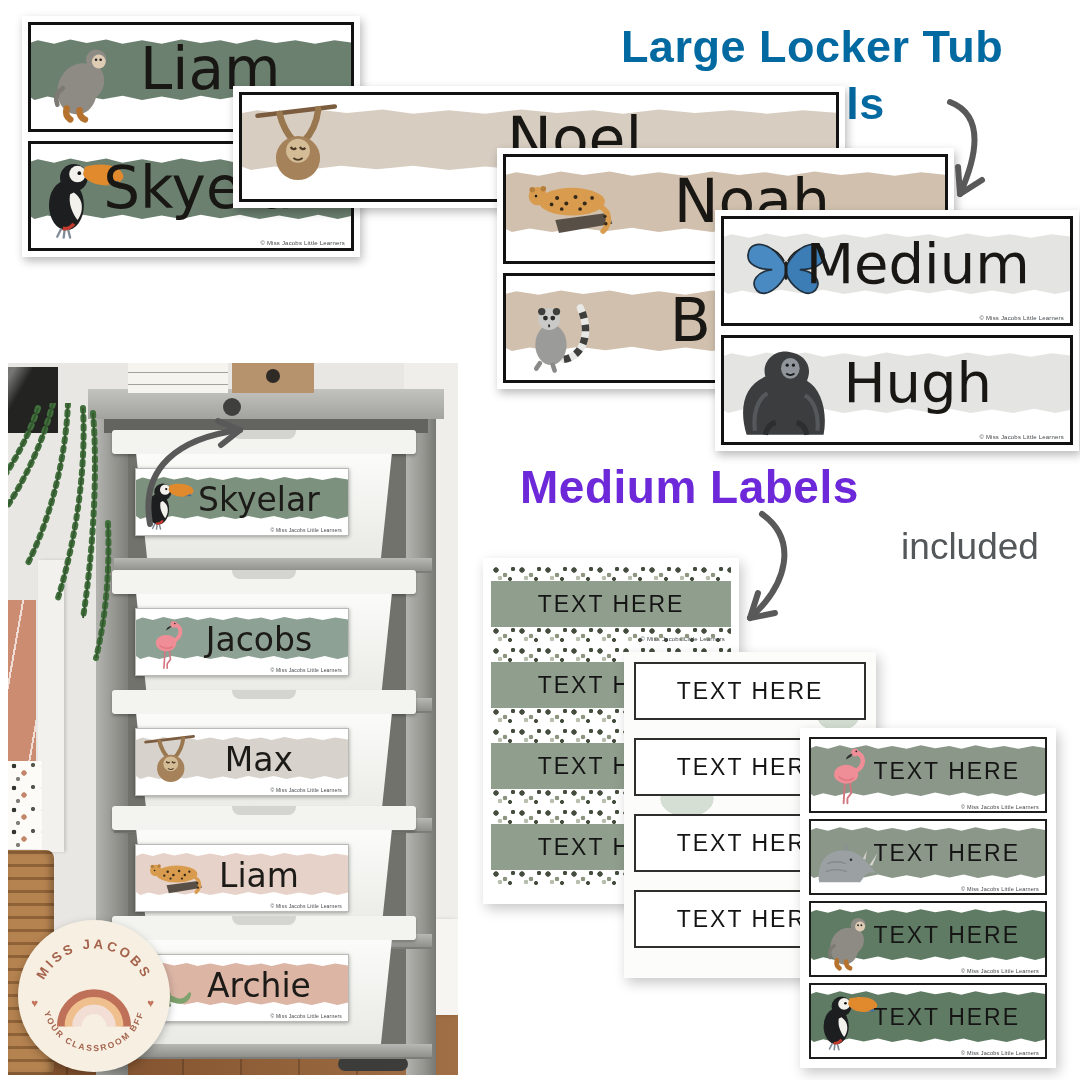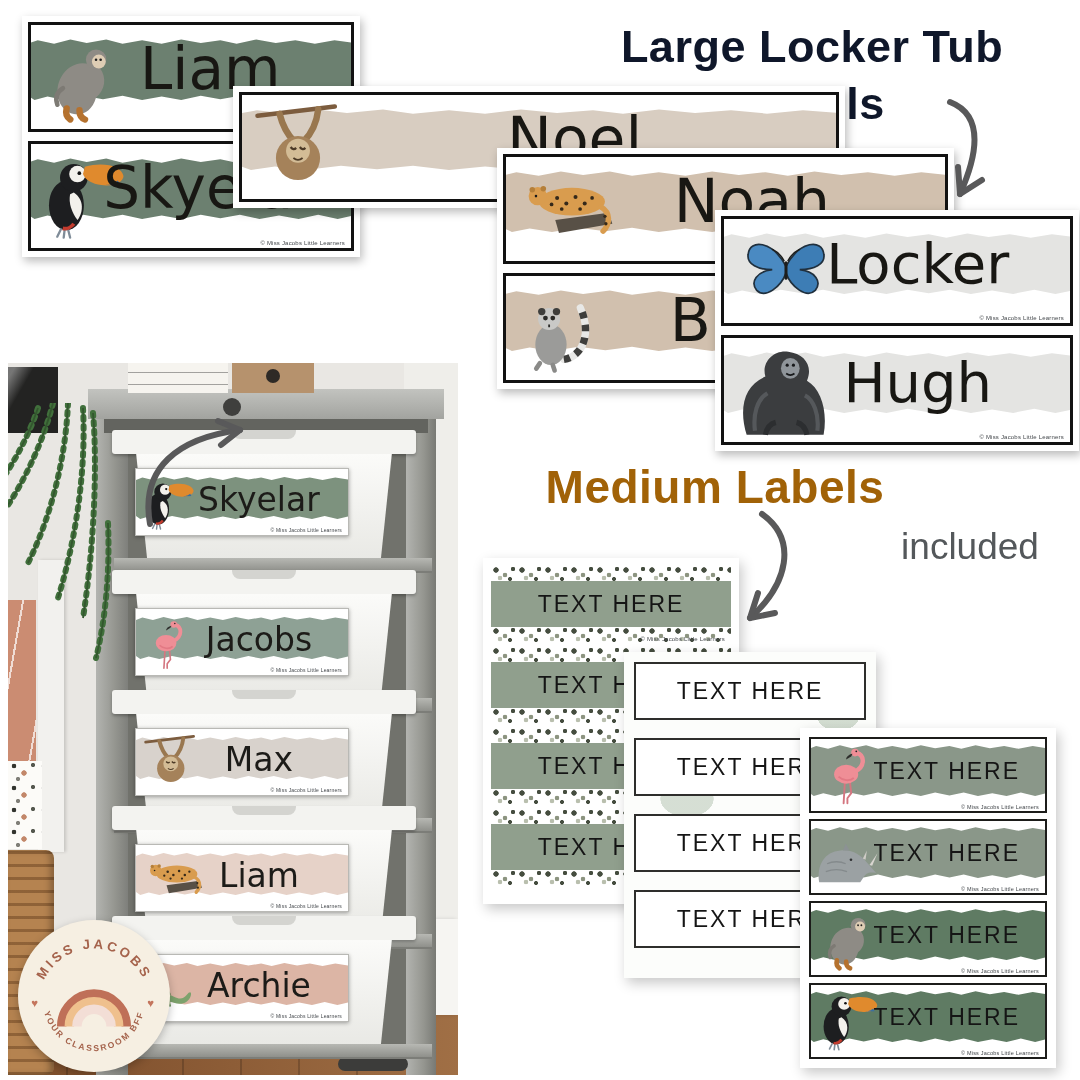--- a/index.html
+++ b/index.html
@@ -1,22 +1,22 @@
 <!DOCTYPE html>
 <html><head>
 <meta charset="utf-8">
 <style>
   html,body{margin:0;padding:0;background:#fff;}
   #canvas{position:relative;width:1080px;height:1080px;background:#ffffff;overflow:hidden;
           font-family:"Liberation Sans",sans-serif;}
   
   .bigHeading{position:absolute;left:567px;top:18px;width:490px;text-align:center;
-    font-size:45px;line-height:57px;font-weight:bold;color:#0f172a;letter-spacing:.5px;}
-  .medHeading{position:absolute;left:520px;top:460px;width:390px;text-align:center;
-    font-size:46px;font-weight:bold;color:#a16207;letter-spacing:.5px;}
+    font-size:45px;line-height:57px;font-weight:bold;color:#0369a1;letter-spacing:.5px;}
+  .medHeading{position:absolute;left:520px;top:460px;width:390px;
+    font-size:46px;font-weight:bold;color:#6d28d9;letter-spacing:.5px;}
   .note{position:absolute;left:880px;top:524px;width:180px;text-align:center;
     font-size:37px;line-height:46px;color:#54585b;}
   
   .card{position:absolute;background:#fff;padding:6px;display:flex;flex-direction:column;gap:9px;
     box-shadow:2px 4px 9px rgba(0,0,0,.28);}
   .strip{position:relative;background:#fff;border:3px solid #121212;overflow:hidden;box-sizing:border-box;}
   .stripe{position:absolute;left:-3px;right:-3px;top:10%;height:66%;}
   .torn{clip-path:polygon(0% 12%,3% 7%,8% 12%,13% 6%,18% 11%,24% 6%,29% 12%,35% 7%,41% 12%,47% 6%,53% 11%,59% 7%,64% 12%,70% 6%,76% 11%,82% 7%,88% 12%,94% 7%,100% 11%,100% 89%,95% 94%,89% 88%,83% 94%,77% 89%,71% 94%,65% 88%,59% 93%,53% 88%,47% 94%,41% 89%,35% 94%,29% 88%,23% 93%,17% 88%,11% 94%,6% 89%,2% 94%,0% 88%);}
   .icon{position:absolute;}
   .icon svg{display:block;width:100%;height:100%;}
@@ -174,21 +174,21 @@
         <div class="strip" style="height: 110px;">
           <div class="stripe torn" style="background: rgb(228, 228, 226);"></div>
           <div class="icon" style="width: 92px; height: 86px; left: 16px; bottom: 12px;">
             <svg viewBox="0 0 100 100">
               <path d="M50,48 C34,18 8,16 6,34 C4,46 18,52 34,52 C16,54 8,66 16,76 C26,86 44,72 50,56 z" fill="#4a8ac2" stroke="#20303e" stroke-width="2"></path>
               <path d="M50,48 C66,18 92,16 94,34 C96,46 82,52 66,52 C84,54 92,66 84,76 C74,86 56,72 50,56 z" fill="#3d7db5" stroke="#20303e" stroke-width="2"></path>
               <path d="M50,44 L50,62" stroke="#1d1d1b" stroke-width="3.5" stroke-linecap="round"></path>
               <path d="M48,42 C44,34 38,30 34,28 M52,42 C56,34 62,30 66,28" stroke="#1d1d1b" stroke-width="1.6" fill="none"></path>
             </svg>
           </div>
-          <div class="lname" style="font-size: 56px;">Locker</div>
+          <div class="lname" style="font-size: 56px;">Medium</div>
           <div class="cpy">© Miss Jacobs Little Learners</div>
         </div>
         <div class="strip" style="height: 110px;">
           <div class="stripe torn" style="background: rgb(228, 228, 226);"></div>
           <div class="icon" style="width: 104px; height: 110px; left: 6px; bottom: 0px;">
             <svg viewBox="0 0 100 100">
               <path d="M16,96 C8,70 14,48 34,40 C30,26 42,14 56,16 C72,18 80,30 74,44 C88,52 94,74 90,96 z" fill="#3b3d3f"></path>
               <ellipse cx="58" cy="32" rx="9" ry="10" fill="#8f959a"></ellipse>
               <circle cx="55" cy="29" r="1.5" fill="#16181a"></circle>
               <circle cx="61" cy="29" r="1.5" fill="#16181a"></circle>

